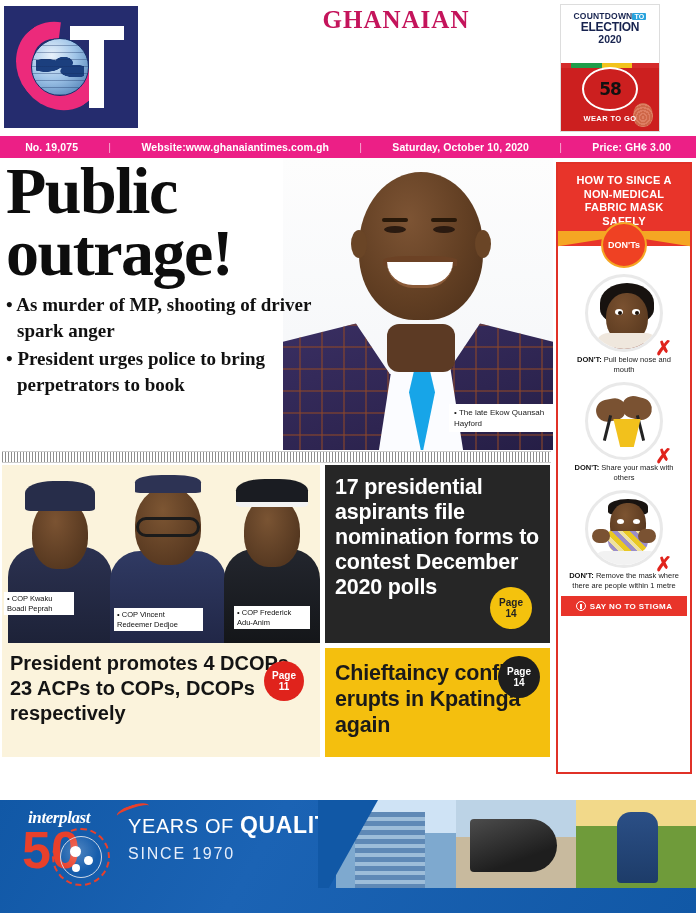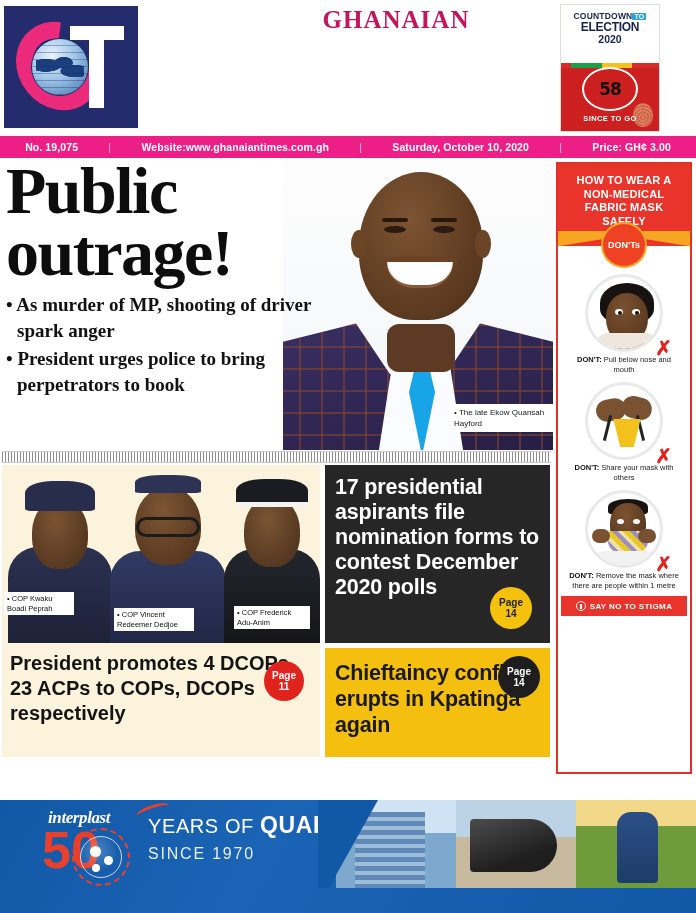--- a/index.html
+++ b/index.html
@@ -263,21 +263,21 @@
   }
   .stigma-ico { width:10px; height:10px; border-radius:50%; border:1.5px solid #fff; position:relative; }
   .stigma-ico::after { content:""; position:absolute; left:3px; top:1.5px; width:2px; height:5px; background:#fff; }
 
   
   .ad {
     position:absolute; left:0; bottom:0; width:696px; height:113px;
     background: linear-gradient(120deg, #1158a6 0%, #1b63b4 38%, #1158a6 100%);
     overflow:hidden;
   }
-  .ad-left { position:absolute; left:0; top:0; width:350px; height:88px;margin-left:20px; }
+  .ad-left { position:absolute; left:0; top:0; width:350px; height:88px; }
   .ip-logo { position:absolute; left:28px; top:8px; }
   .ip-word { font-family:"Liberation Serif", serif; font-style:italic; font-weight:700; color:#fff; font-size:17px; letter-spacing:-.4px; }
   .ip-swoosh { position:absolute; left:88px; top:-3px; width:34px; height:12px; border-top:3px solid #e8402b; border-radius:50%; transform:rotate(-18deg); }
   .ip-50 { position:absolute; left:22px; top:24px; font-size:52px; font-weight:700; color:#e8402b; font-family:"Liberation Sans", sans-serif; line-height:52px; }
   .ip-seal { position:absolute; left:52px; top:28px; width:58px; height:58px; border-radius:50%; border:2px dashed #e8402b; }
   .ip-seal2 { position:absolute; left:60px; top:36px; width:42px; height:42px; border-radius:50%; border:1px solid #cfd8e6;
      background: radial-gradient(circle at 40% 35%, rgba(255,255,255,.25), transparent 60%); }
   .ip-dot1 { position:absolute; left:70px; top:46px; width:11px; height:11px; border-radius:50%; background:#fff; }
   .ip-dot2 { position:absolute; left:84px; top:56px; width:9px; height:9px; border-radius:50%; background:#fff; }
   .ip-dot3 { position:absolute; left:72px; top:64px; width:8px; height:8px; border-radius:50%; background:#fff; }
@@ -339,21 +339,21 @@
       <div class="cd-head">
         <div class="cd-l1"><span>COUNTDOWN</span><span class="to">TO</span></div>
         <div class="cd-l2">ELECTION</div>
         <div class="cd-l3">2020</div>
       </div>
       <div class="cd-stripes"></div>
       <div class="cd-ring">
         <span class="cd-num">58</span>
       </div>
       <div class="cd-thumb"></div>
-      <div class="cd-days">SINCE TO GO</div>
+      <div class="cd-days">WEAR TO GO</div>
     </div>
   </div>
 
   <div class="infobar">
     <span>No. 19,075</span>
     <span class="sep">|</span>
     <span>Website:www.ghanaiantimes.com.gh</span>
     <span class="sep">|</span>
     <span>Saturday, October 10, 2020</span>
     <span class="sep">|</span>
@@ -407,21 +407,21 @@
               <div class="cop-cap" style="top:16px;width:70px;height:30px;background:#272d4a;"></div>
             </div>
             <div class="cop-cap-label" style="left:2px; bottom:28px; width:70px;">• COP Kwaku Boadi Peprah</div>
 
             <div class="cop" style="left:108px; width:116px; height:178px;">
               <div class="cop-body" style="width:116px;height:92px;background:linear-gradient(#303a63,#212747);"></div>
               <div class="cop-head" style="top:22px;width:66px;height:78px;background:radial-gradient(ellipse at 42% 30%,#7d5633 0,#573820 75%);"></div>
               <div class="cop-cap" style="top:10px;width:66px;height:18px;background:#2d3354;"></div>
               <div style="position:absolute;left:26px;top:52px;width:64px;height:20px;border:3px solid #1b1b1b;border-radius:10px;"></div>
             </div>
-            <div class="cop-cap-label" style="left:112px; bottom:12px; width:80px;">• COP Vincent Redeemer Dedjoe</div>
+            <div class="cop-cap-label" style="left:112px; bottom:12px; width:89px;">• COP Vincent Redeemer Dedjoe</div>
 
             <div class="cop" style="left:222px; width:96px; height:178px;">
               <div class="cop-body" style="width:96px;height:94px;background:linear-gradient(#23262e,#141619);"></div>
               <div class="cop-head" style="top:32px;width:56px;height:70px;background:radial-gradient(ellipse at 42% 32%,#7a5433 0,#543720 75%);"></div>
               <div class="cop-cap" style="top:14px;width:72px;height:28px;background:#1a1c22;border-bottom:5px solid #f2f2f2;"></div>
             </div>
             <div class="cop-cap-label" style="left:232px; bottom:14px; width:76px;">• COP Frederick Adu-Anim</div>
           </div>
 
           <div class="cops-head">President promotes 4 DCOPs, 23 ACPs to COPs, DCOPs respectively</div>
@@ -447,21 +447,21 @@
               <span>14</span>
             </div>
           </div>
         </div>
       </div>
     </div>
 
     <div class="right-col">
       <div class="mask-panel">
 
-        <div class="mask-head">HOW TO WEAR A NON-MEDICAL FABRIC MASK SAFELY</div>
+        <div class="mask-head">HOW TO SINCE A NON-MEDICAL FABRIC MASK SAFELY</div>
         <div class="donts-badge">DON'Ts</div>
 
         <div class="mask-item">
           <div class="mask-circle">
             <div class="f1-hair"></div>
             <div class="f1-head"></div>
             <div class="f1-eye1"></div>
             <div class="f1-eye1i"></div>
             <div class="f1-eye2"></div>
             <div class="f1-eye2i"></div>

